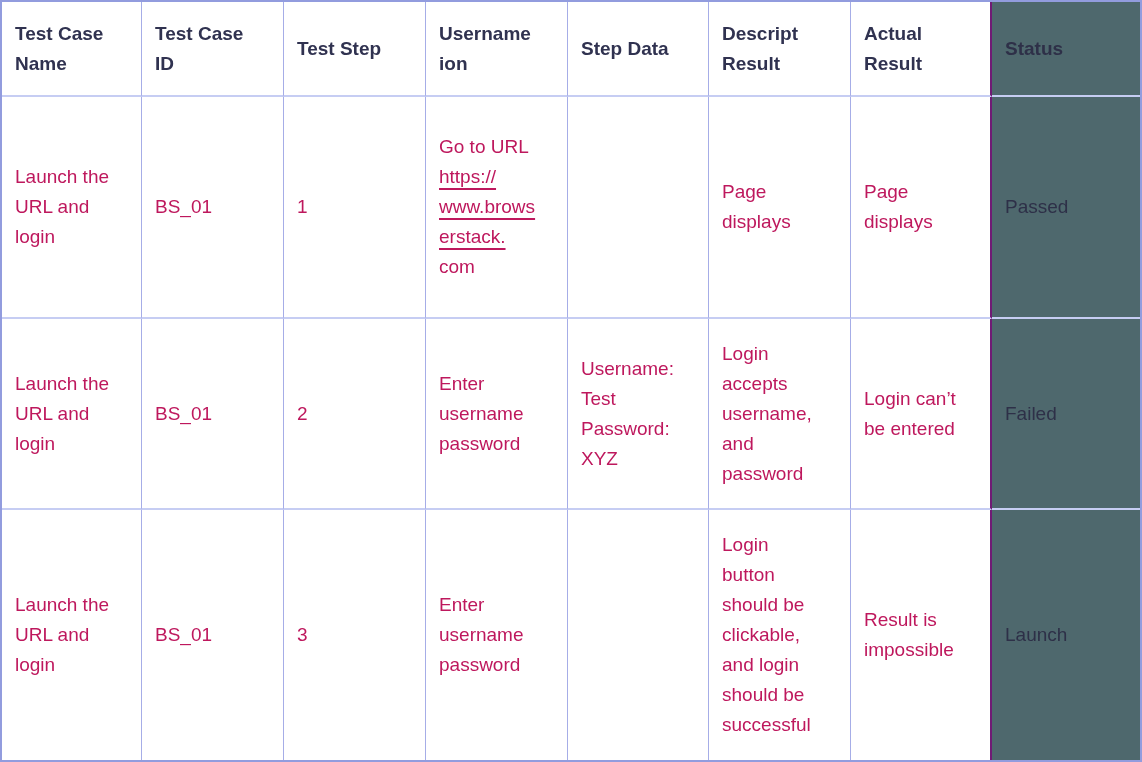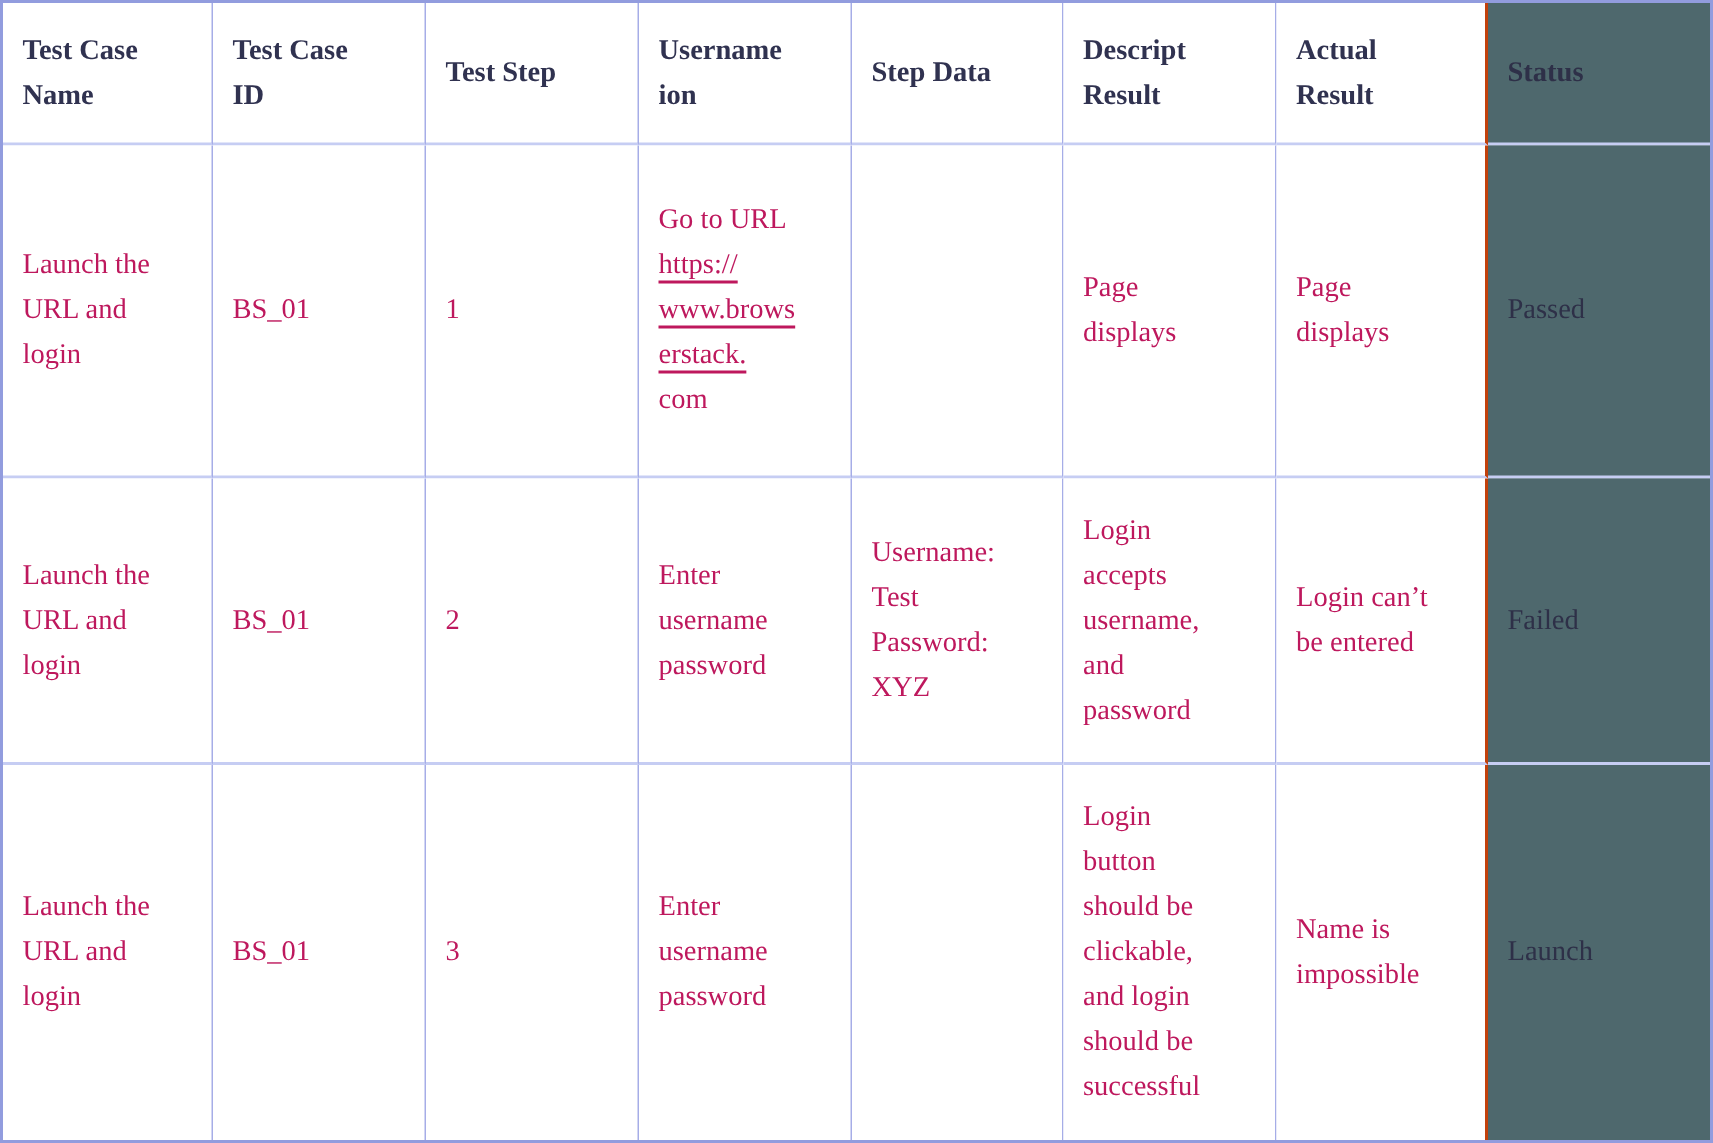--- a/index.html
+++ b/index.html
@@ -13,21 +13,21 @@
     box-sizing: border-box;
     border: 2px solid #929CDE;
     background: #ffffff;
   }
   table.tc-table {
     border-collapse: separate;
     border-spacing: 0;
     table-layout: fixed;
     width: 1138px;
     height: 758px;
-    font-family: Liberation Serif, serif;
+    font-family: Liberation Sans, sans-serif;
   }
   .tc-table th, .tc-table td {
     box-sizing: border-box;
     vertical-align: middle;
     text-align: left;
     padding: 6px 13px;
     white-space: pre-line;
     font-size: 19px;
     line-height: 30px;
     color: #be185d;
@@ -36,21 +36,21 @@
     border-right: 1.5px solid #A6ADE7;
     border-bottom: 2px solid #C6CDF3;
     overflow: hidden;
   }
   .tc-table th {
     font-weight: 700;
     color: #303250;
   }
   
   .tc-table th:nth-child(7), .tc-table td:nth-child(7) {
-    border-right: 2px solid #c2410c;
+    border-right: 2px solid #701a75;
   }
   .tc-table th:last-child, .tc-table td:last-child {
     border-right: none;
   }
   .tc-table tbody tr:last-child td {
     border-bottom: none;
   }
   thead tr { height: 95px; }
   tbody tr.r0 { height: 222px; }
   tbody tr.r1 { height: 191px; }
@@ -153,19 +153,19 @@
 username
 password</td>
         <td></td>
         <td>Login
 button
 should be
 clickable,
 and login
 should be
 successful</td>
-        <td>Name is
+        <td>Result is
 impossible</td>
         <td class="status-cell">Launch</td>
       </tr>
     </tbody>
   </table>
 </div>
 
 </body></html>

